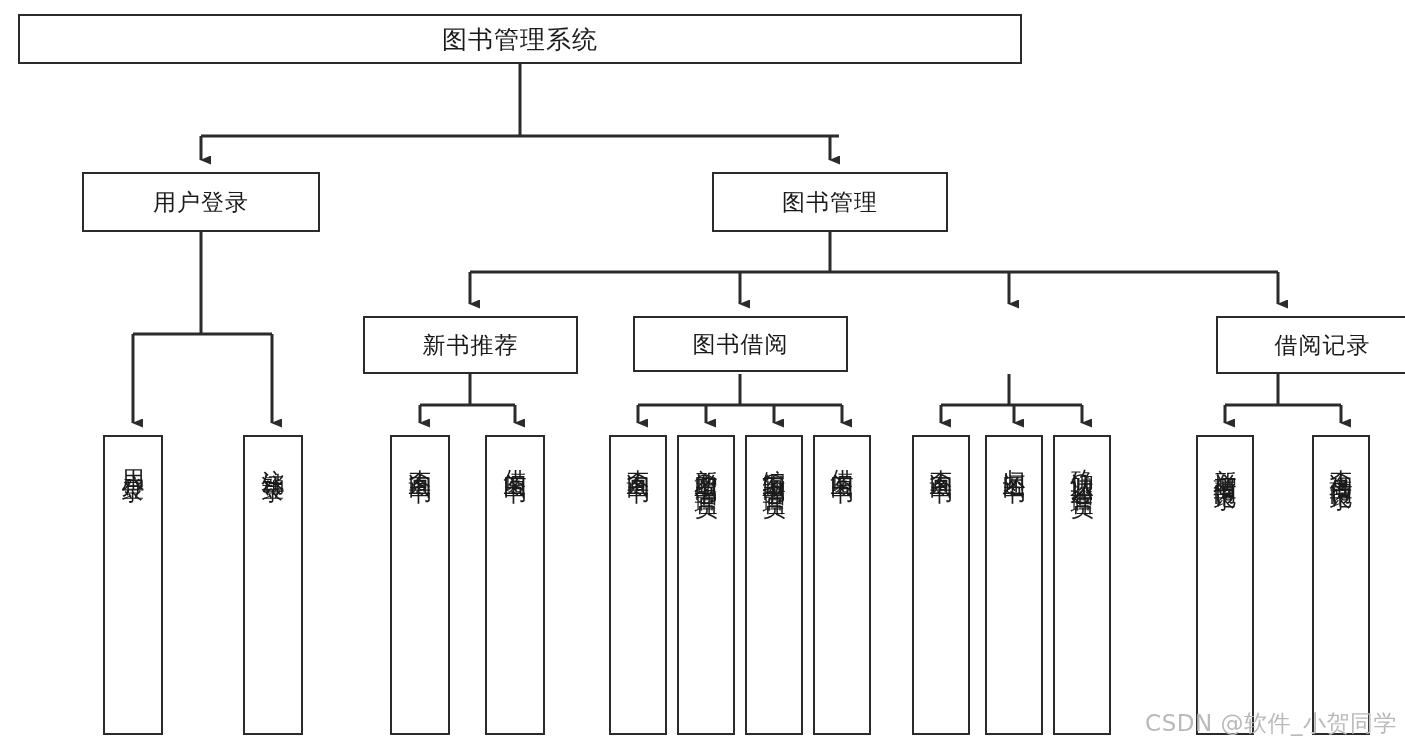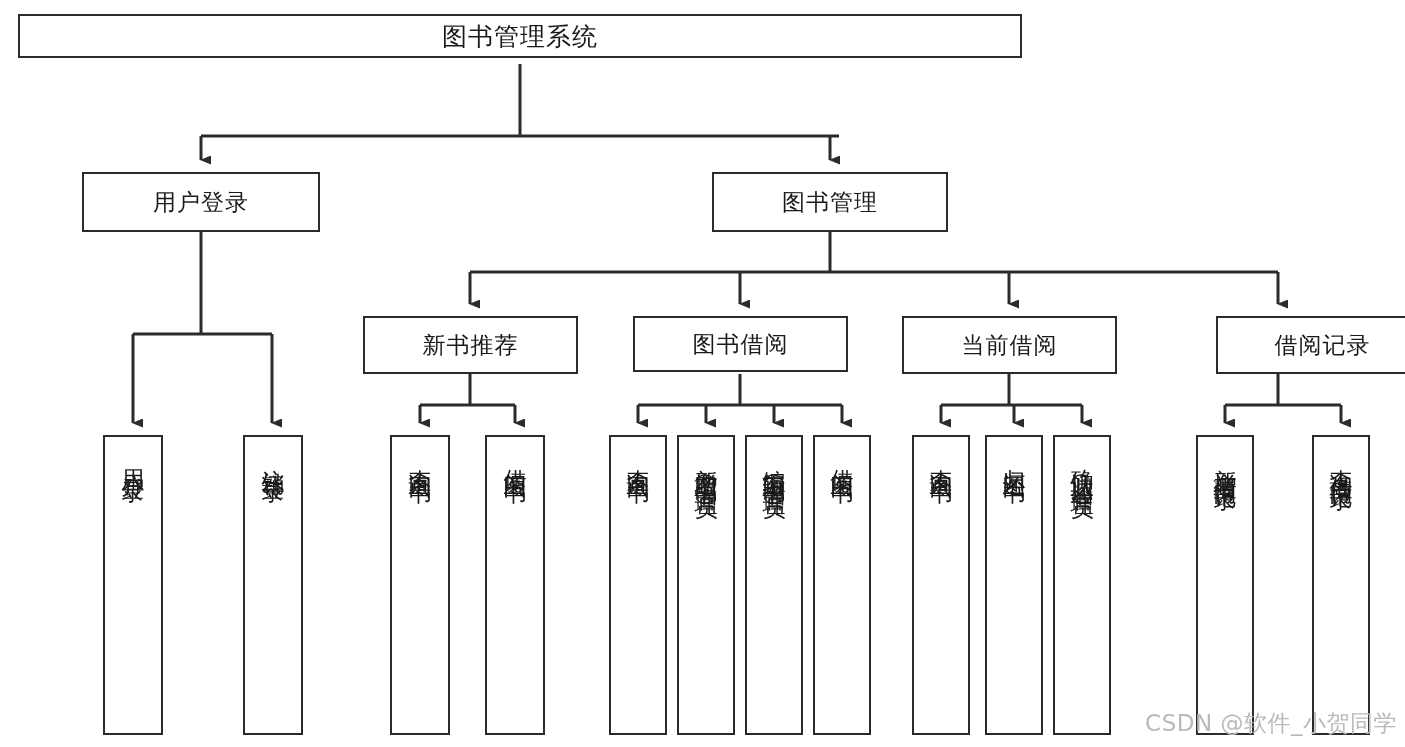--- a/index.html
+++ b/index.html
@@ -117,39 +117,36 @@
       <path d="M1014,405 L1014,423" marker-end="url(#arrow)"></path>
       <path d="M1082,405 L1082,423" marker-end="url(#arrow)"></path>
 
       <path d="M1278,374 L1278,405"></path>
       <path d="M1225,405 L1341,405"></path>
       <path d="M1225,405 L1225,423" marker-end="url(#arrow)"></path>
       <path d="M1341,405 L1341,423" marker-end="url(#arrow)"></path>
     </g>
   </svg>
 
-  <div class="node node-root" style="left:18px; top:14px; width:1004px; height:44px;">
+  <div class="node node-root" style="left:18px; top:14px; width:1004px; height:50px;">
     <span>图书管理系统</span>
   </div>
 
   <div class="node node-l1" style="left:82px; top:172px; width:238px; height:60px;">
     <span>用户登录</span>
   </div>
   <div class="node node-l1" style="left:712px; top:172px; width:236px; height:60px;">
     <span>图书管理</span>
   </div>
 
   <div class="node node-l2" style="left:363px; top:316px; width:215px; height:58px;">
     <span>新书推荐</span>
   </div>
   <div class="node node-l2" style="left:633px; top:316px; width:215px; height:56px;">
     <span>图书借阅</span>
-  </div>
-  <div class="node node-l2" style="left:902px; top:316px; width:215px; height:58px;">
-    <span>当前借阅</span>
   </div>
   <div class="node node-l2" style="left:1172px; top:316px; width:213px; height:58px;margin-left:44px;">
     <span>借阅记录</span>
   </div>
 
   <div class="node node-leaf" style="left:103px; top:435px; width:60px; height:300px;">
     <span class="vtext">用户登录</span>
   </div>
   <div class="node node-leaf" style="left:243px; top:435px; width:60px; height:300px;">
     <span class="vtext">注销登录</span>

